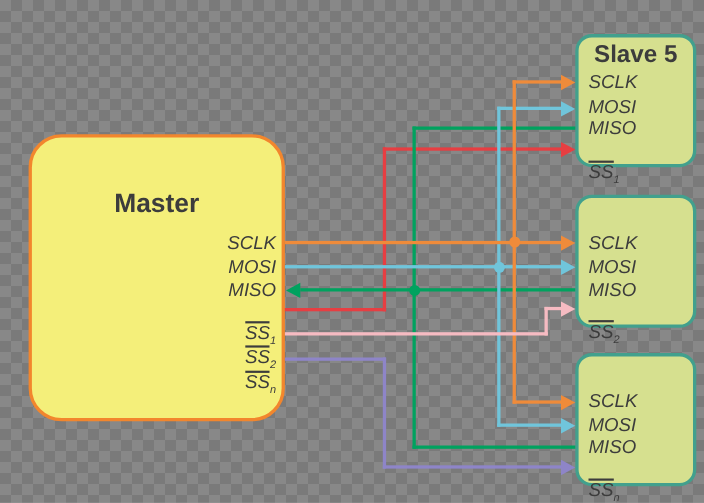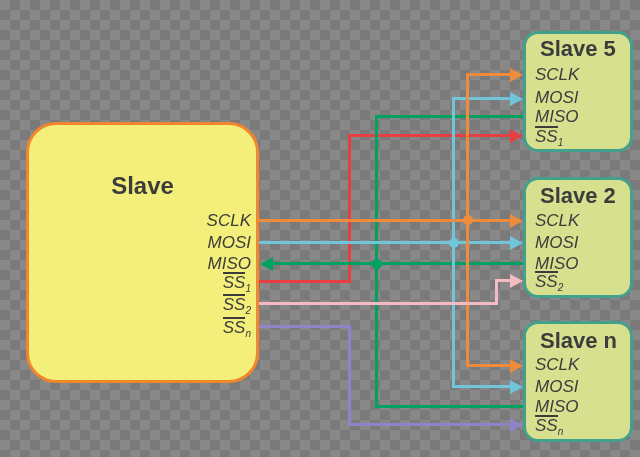--- a/index.html
+++ b/index.html
@@ -12,21 +12,21 @@
   }
   .box{position:absolute;box-sizing:border-box;}
   .master{left:26px;top:122px;width:233px;height:261px;background:#f4ef7a;border:3px solid #f2862d;border-radius:30px;}
   .slave{left:523px;width:110px;height:121px;background:#d6e08f;border:3px solid #42a08d;border-radius:15px;}
   .s1{top:31px;}.s2{top:177px;}.sn{top:321px;}
   .master-title{position:absolute;left:26px;top:173px;width:233px;text-align:center;font-size:24px;font-weight:bold;line-height:26px;}
   .slave-title{position:absolute;left:540px;font-size:22px;font-weight:bold;line-height:24px;white-space:nowrap;}
   .lbl{position:absolute;font-size:17px;line-height:20px;height:20px;white-space:nowrap;font-style:italic;}
   .mpin{right:389px;text-align:right;}
   .spin{left:535px;}
-  .ov{display:inline-block;border-top:2px solid #3c3c3c;line-height:18px;}
+  .ov{display:inline-block;border-top:2px solid #3c3c3c;line-height:18px;margin-top:20px;}
   sub{font-size:10px;}
   .w{position:absolute;}
   .h{height:3px;}
   .v{width:3px;}
   .c-sclk{background:#ef8b3a;}
   .c-mosi{background:#70c5db;}
   .c-miso{background:#00a25f;}
   .c-ss1{background:#e73e42;}
   .c-ss2{background:#f6bbc2;}
   .c-ssn{background:#8e85c8;}
@@ -79,39 +79,37 @@
 
   <div class="w h c-ss2" style="left:259px;top:302px;width:239px"></div>
   <div class="w v c-ss2" style="left:495px;top:279px;height:26px"></div>
   <div class="w h c-ss2" style="left:495px;top:279px;width:15px"></div>
   <div class="ar ar-r" style="left:510px;top:274px;border-left-color:#f6bbc2"></div>
 
   <div class="dot c-sclk" style="left:463px;top:215px"></div>
   <div class="dot c-mosi" style="left:449px;top:238px"></div>
   <div class="dot c-miso" style="left:372px;top:259px"></div>
 
-  <div class="master-title">Slave</div>
+  <div class="master-title">Master</div>
   <div class="lbl mpin" style="top:211px"><span>SCLK</span></div>
   <div class="lbl mpin" style="top:233px"><span>MOSI</span></div>
   <div class="lbl mpin" style="top:254px"><span>MISO</span></div>
   <div class="lbl mpin" style="top:272px"><span class="ov">SS</span><sub>1</sub></div>
   <div class="lbl mpin" style="top:294px"><span class="ov">SS</span><sub>2</sub></div>
   <div class="lbl mpin" style="top:317px"><span class="ov">SS</span><sub>n</sub></div>
 
   <div class="slave-title" style="top:37px">Slave 5</div>
   <div class="lbl spin" style="top:65px"><span>SCLK</span></div>
   <div class="lbl spin" style="top:88px"><span>MOSI</span></div>
   <div class="lbl spin" style="top:107px"><span>MISO</span></div>
   <div class="lbl spin" style="top:126px"><span class="ov">SS</span><sub>1</sub></div>
 
-  <div class="slave-title" style="top:184px">Slave 2</div>
   <div class="lbl spin" style="top:211px"><span>SCLK</span></div>
   <div class="lbl spin" style="top:233px"><span>MOSI</span></div>
   <div class="lbl spin" style="top:254px"><span>MISO</span></div>
   <div class="lbl spin" style="top:271px"><span class="ov">SS</span><sub>2</sub></div>
 
-  <div class="slave-title" style="top:329px">Slave n</div>
   <div class="lbl spin" style="top:355px"><span>SCLK</span></div>
   <div class="lbl spin" style="top:377px"><span>MOSI</span></div>
   <div class="lbl spin" style="top:397px"><span>MISO</span></div>
   <div class="lbl spin" style="top:415px"><span class="ov">SS</span><sub>n</sub></div>
 
 </div>
 
 </body></html>

